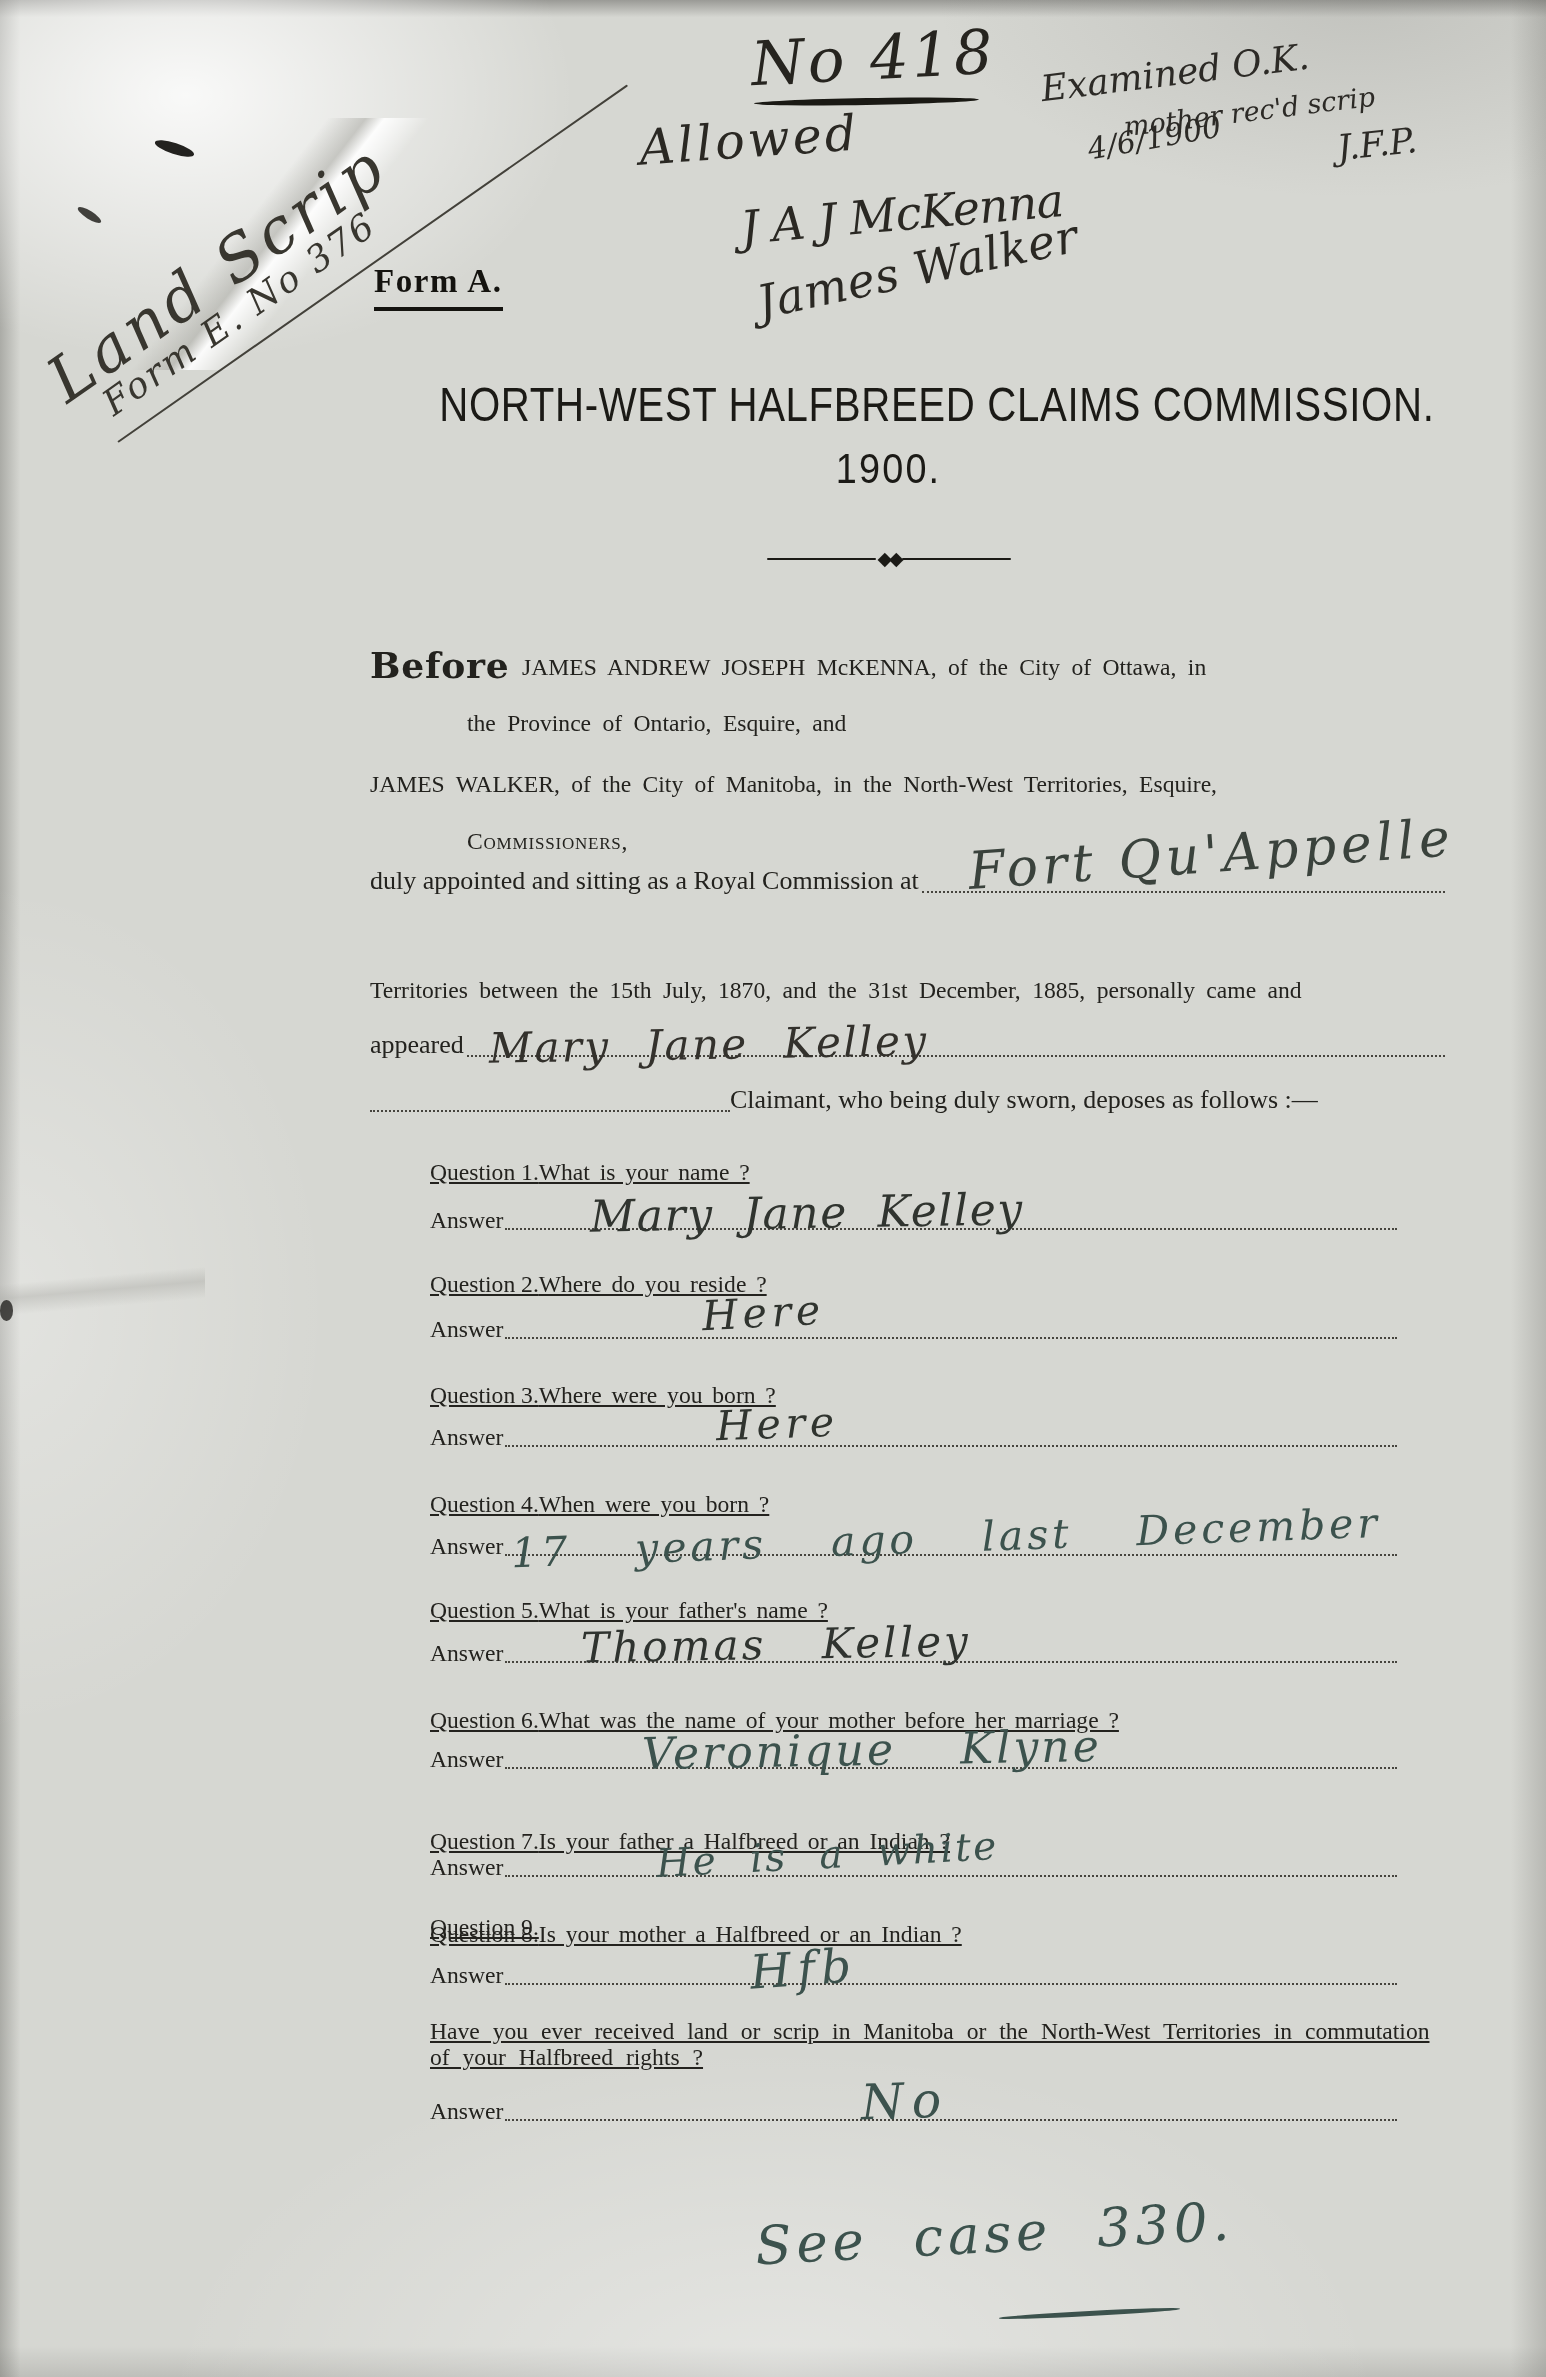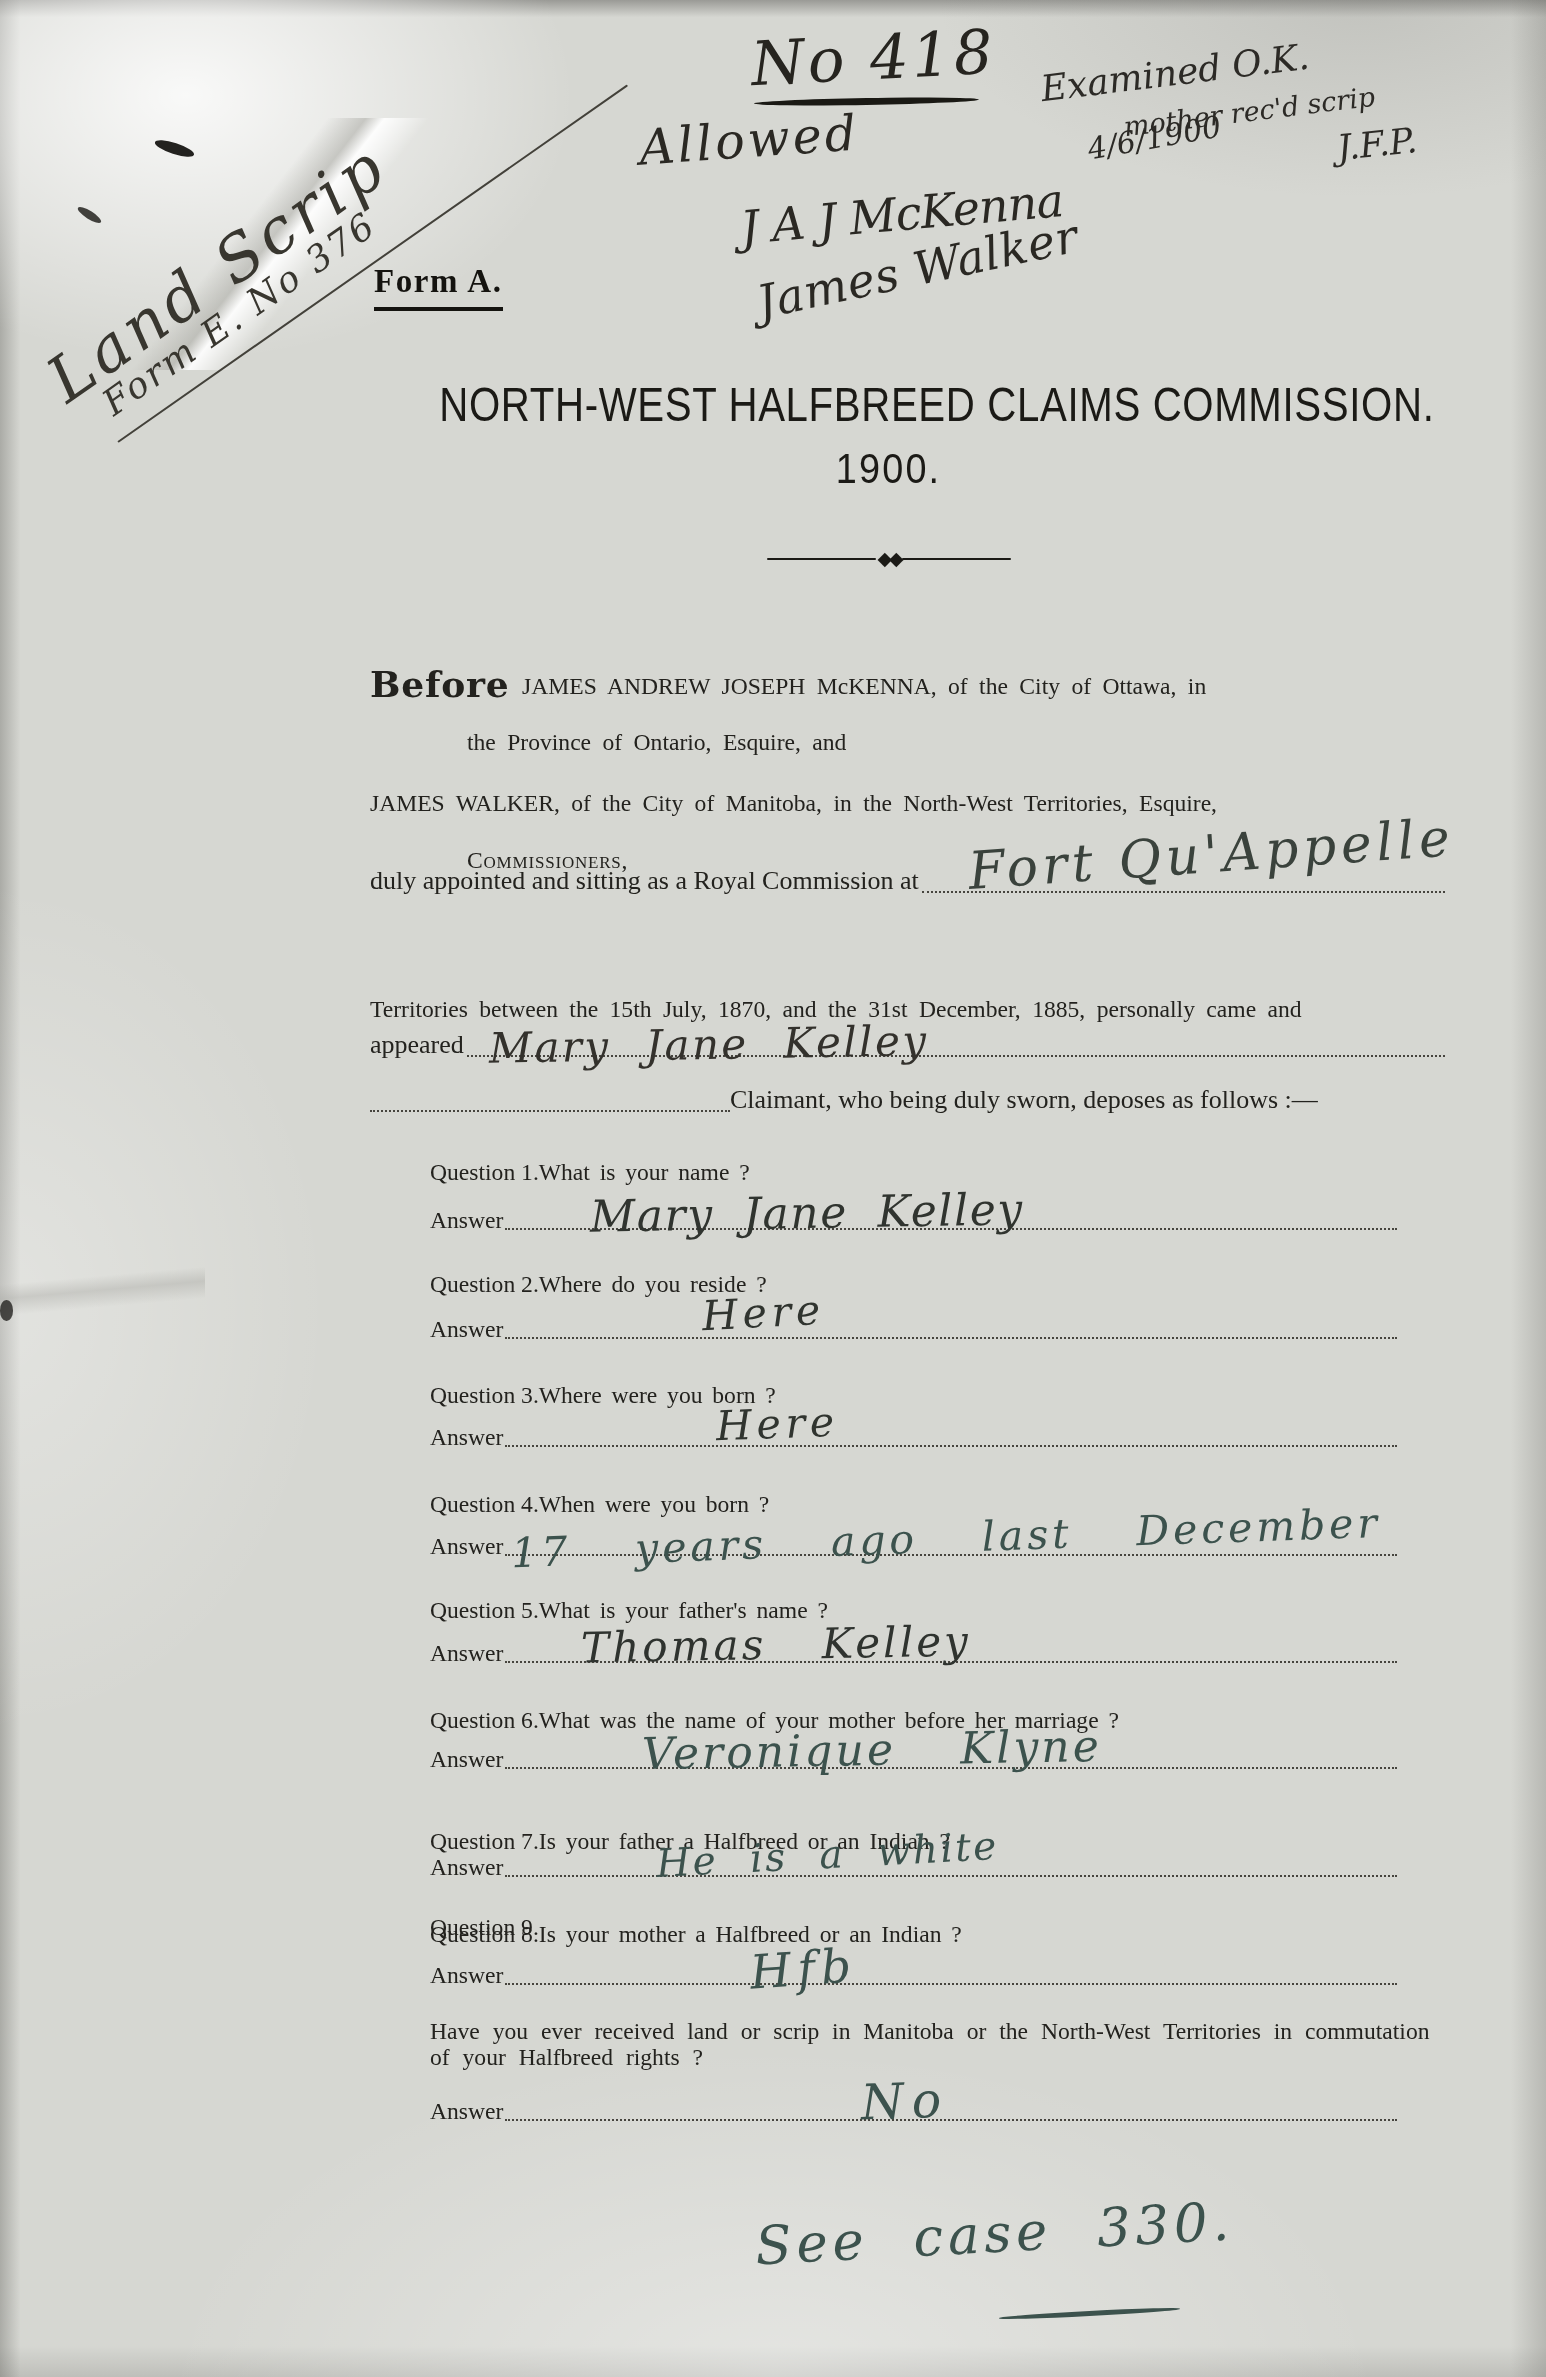--- a/index.html
+++ b/index.html
@@ -16,21 +16,21 @@
       radial-gradient(ellipse 865px 472px at 50% 100%, rgba(255,255,255,0.35), rgba(255,255,255,0) 70%),
       linear-gradient(90deg, rgba(90,90,85,0.35) 0px, rgba(90,90,85,0) 20.5px),
       linear-gradient(270deg, rgba(110,110,105,0.30) 0px, rgba(110,110,105,0) 36px),
       linear-gradient(180deg, rgba(80,80,76,0.45) 0px, rgba(80,80,76,0) 17.3px),
       linear-gradient(0deg, rgba(120,120,115,0.25) 0px, rgba(120,120,115,0) 31px);
     font-family:"Liberation Serif", serif;
     color:#23221e;
   }
   .crease{position:absolute;pointer-events:none;}
   .speck{position:absolute;background:#23221f;border-radius:50%;}
-  .printed{position:absolute;font-size:23.6px;color:#23221e;white-space:nowrap;margin-top:19px;}
+  .printed{position:absolute;font-size:23.6px;color:#23221e;white-space:nowrap;}
   .wide{word-spacing:5.5px;}
   .hw{
     position:absolute;
     font-family:"DejaVu Serif", serif;
     font-style:italic;
     white-space:nowrap;
     color:#33312c;
   }
   .hw-teal{color:#3c524d;}
   .form-a{
@@ -56,21 +56,21 @@
   .orn-diamonds{font-size:19px;line-height:7.9px;color:#1b1a16;letter-spacing:-3.1px;padding:0 1.6px;}
   .before-word{
     font-family:"DejaVu Serif", serif;font-weight:bold;
     font-size:36px;letter-spacing:0.8px;margin-right:12.6px;vertical-align:-3.1px;
   }
   .smallcaps{font-variant:small-caps;letter-spacing:0.8px;text-align:right;}
   .fill-row{position:absolute;display:flex;align-items:flex-end;}
   .fill-label{font-size:26px;white-space:nowrap;padding-right:3.1px;}
   .fill-line{flex:1;border-bottom:2.4px dotted #46443e;height:0;margin-bottom:3.1px;}
   .fill-line-fixed{border-bottom:2.4px dotted #46443e;height:0;margin-bottom:3.1px;}
-  .q-row{position:absolute;left:430px;width:1015px;display:flex;font-size:23.6px;}
+  .q-row{position:absolute;left:430px;width:1015px;display:flex;font-size:23.6px;text-decoration:underline;}
   .q-no{flex:0 0 104px;white-space:nowrap;}
   .q-text{flex:1;word-spacing:3.9px;}
   .a-row{position:absolute;left:430px;width:967px;height:46px;display:flex;align-items:flex-end;}
   .a-label{font-size:23.6px;white-space:nowrap;padding-right:1.6px;}
   .a-line{flex:1;border-bottom:2.4px dotted #46443e;height:0;margin-bottom:3.9px;position:relative;}
   .underline-stroke{position:absolute;background:#1a1914;border-radius:50%;}
 </style>
 </head>
 <body>
 

